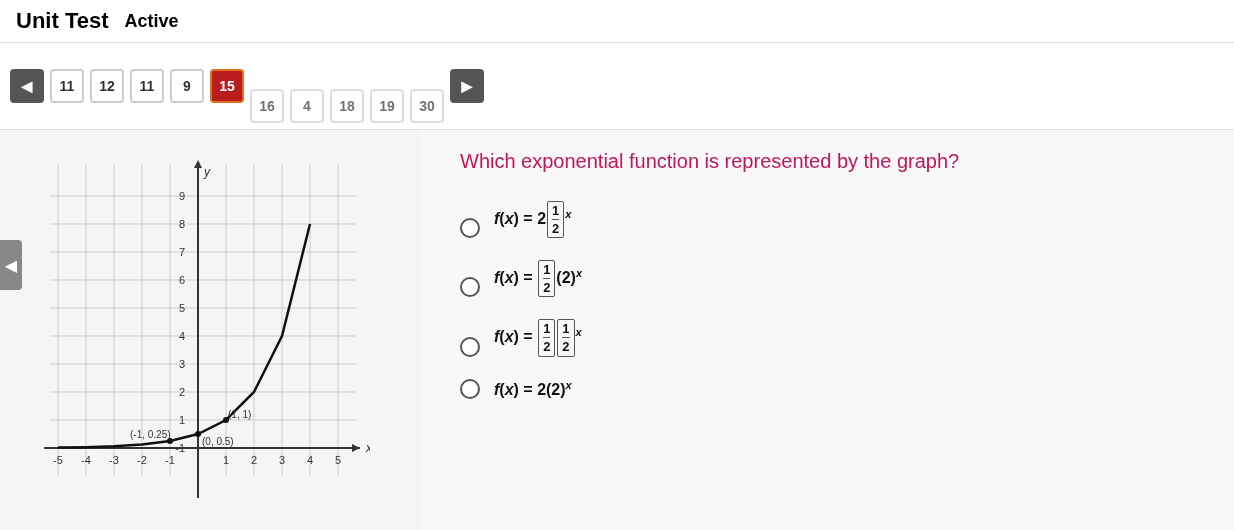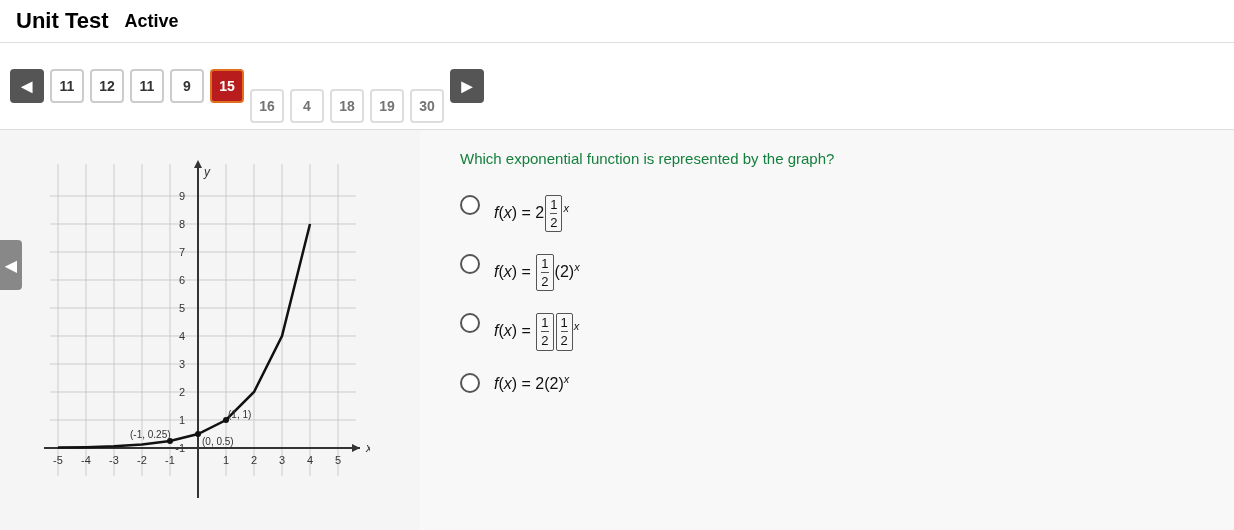--- a/index.html
+++ b/index.html
@@ -106,31 +106,32 @@
     }
 
     
     .question-section {
       flex: 1;
       padding: 20px 40px;
       background: #f8f8f8;
     }
 
     .question-text {
-      font-size: 15px;
-      color: #15803d;
+      font-size: 20px;
+      color: #be185d;
       margin-bottom: 28px;
       font-weight: normal;
     }
 
     .option {
       display: flex;
-      align-items: flex-start;
+      align-items: flex-end;
       margin-bottom: 22px;
       cursor: pointer;
+      font-weight: bold;
     }
     .option-radio {
       width: 20px;
       height: 20px;
       border-radius: 50%;
       border: 2px solid #555;
       background: #fff;
       margin-right: 14px;
       flex-shrink: 0;
       display: flex;

